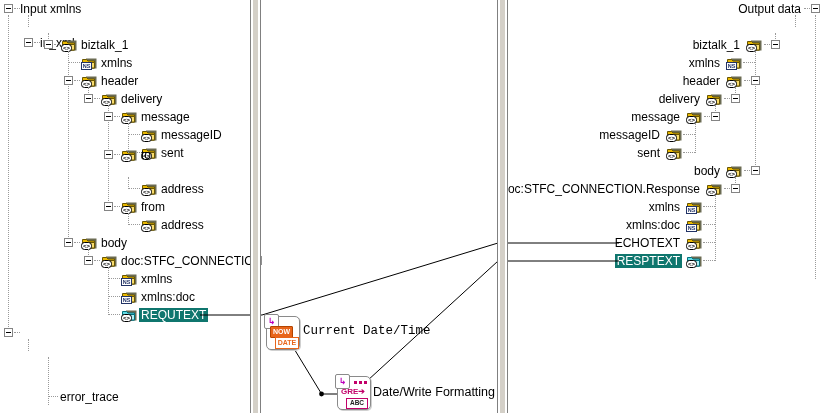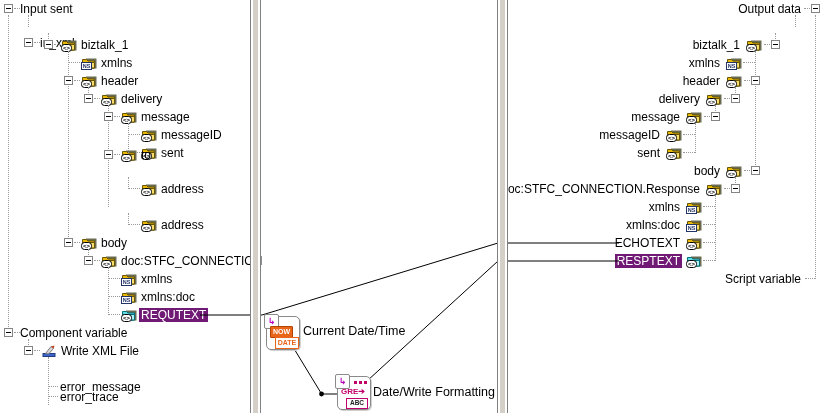--- a/index.html
+++ b/index.html
@@ -5,21 +5,21 @@
   html,body{margin:0;padding:0;background:#fff;}
   #app{position:relative;width:823px;height:413px;background:#fff;overflow:hidden;
        font-family:"Liberation Sans",sans-serif;font-size:12px;color:#000;}
   .panel{position:absolute;top:0;bottom:0;background:#fff;z-index:1;}
   .splitter{position:absolute;top:0;bottom:0;width:9px;background:#d4d0c8;
     border-left:1px solid #808080;border-right:1px solid #808080;
     box-shadow:inset 2px 0 0 #fff, inset -2px 0 0 #fff;z-index:6;}
   .treelayer{position:absolute;left:0;top:0;width:823px;height:413px;z-index:3;}
   .tree-row{position:absolute;left:0;right:0;height:16px;}
   .tlabel{position:absolute;top:1px;white-space:nowrap;line-height:14px;padding:0 2px;}
-  .tlabel.sel{background:#701a75;color:#fff;}
+  .tlabel.sel{background:#0f766e;color:#fff;}
   .r .tlabel{text-align:left;}
   .ebox{position:absolute;top:3px;width:9px;height:9px;background:#fff;border:1px solid #848484;box-sizing:border-box;z-index:2;}
   .ebox::after{content:"";position:absolute;left:1px;right:1px;top:3px;height:1px;background:#000;}
   .ticon{position:absolute;top:0;width:16px;height:16px;}
   .hstub{position:absolute;top:7px;height:0;border-top:1px dotted #9a9a9a;}
   .vline{position:absolute;width:0;border-left:1px dotted #9a9a9a;z-index:1;}
   #wires{position:absolute;left:0;top:0;z-index:4;pointer-events:none;}
   .fnblock{position:absolute;width:32px;height:32px;background:#fff;border:1px solid #8a8a8a;
     border-radius:5px;box-shadow:1px 1px 0 #d0d0d0;z-index:5;}
   .fnbadge{position:absolute;left:-3px;top:-3px;width:13px;height:13px;background:#fff;
@@ -41,21 +41,21 @@
 
 <div id="app">
   <div class="panel" style="left:0;width:250px;"></div>
   <div class="panel" style="left:261px;width:236px;"></div>
   <div class="panel" style="left:508px;width:315px;"></div>
 
   <div class="treelayer" id="left-tree">
       <div class="tree-row" style="top: 1px;">
         <div class="ebox" style="left: 4px;"></div>
         <div class="hstub" style="width: 6px; left: 14px;"></div>
-        <span class="tlabel" style="left: 18px;">Input sent</span>
+        <span class="tlabel" style="left: 18px;">Input xmlns</span>
       </div>
       <div class="tree-row" style="top: 19px; margin-top: 16px;">
         <div class="ebox" style="left: 24px;"></div>
         <div class="hstub" style="width: 6px; left: 34px;"></div>
         <span class="tlabel" style="left: 38px;">in_xml</span>
       </div>
       <div class="tree-row" style="top: 37px;">
         <div class="ebox" style="left: 44px;"></div>
         <div class="hstub" style="width: 6px; left: 54px;"></div>
         <span class="ticon" style="left: 61px;"><svg width="16" height="16" viewBox="0 0 16 16">
@@ -152,20 +152,32 @@
         <div class="hstub" style="width: 12px; left: 128px;"></div>
         <span class="ticon" style="left: 141px;"><svg width="16" height="16" viewBox="0 0 16 16">
     <rect x="5" y="3.5" width="10.5" height="10" fill="#6b6b52"></rect>
     <path d="M1.5 4.5 L5.5 4.5 L7 6 L13.5 6 L13.5 13 L1.5 13 Z" fill="#e9b800" stroke="#6a5600"></path>
     <path d="M1.5 7.5 H13.5 V13 H1.5 Z" fill="#f8dc6e" stroke="#6a5600"></path>
     <rect x="0.5" y="7.5" width="10" height="7" rx="3" fill="#fff" stroke="#000"></rect>
              <text x="5.5" y="13" font-size="6" font-weight="bold" fill="#000" text-anchor="middle" font-family="Liberation Sans,sans-serif">&lt;&gt;</text>
           </svg></span>
         <span class="tlabel" style="left: 159px;">address</span>
       </div>
+      <div class="tree-row" style="top: 199px;">
+        <div class="ebox" style="left: 104px;"></div>
+        <div class="hstub" style="width: 6px; left: 114px;"></div>
+        <span class="ticon" style="left: 121px;"><svg width="16" height="16" viewBox="0 0 16 16">
+    <rect x="5" y="3.5" width="10.5" height="10" fill="#6b6b52"></rect>
+    <path d="M1.5 4.5 L5.5 4.5 L7 6 L13.5 6 L13.5 13 L1.5 13 Z" fill="#e9b800" stroke="#6a5600"></path>
+    <path d="M1.5 7.5 H13.5 V13 H1.5 Z" fill="#f8dc6e" stroke="#6a5600"></path>
+    <rect x="0.5" y="7.5" width="10" height="7" rx="3" fill="#fff" stroke="#000"></rect>
+             <text x="5.5" y="13" font-size="6" font-weight="bold" fill="#000" text-anchor="middle" font-family="Liberation Sans,sans-serif">&lt;&gt;</text>
+          </svg></span>
+        <span class="tlabel" style="left: 139px;">from</span>
+      </div>
       <div class="tree-row" style="top: 217px;">
         <div class="hstub" style="width: 12px; left: 128px;"></div>
         <span class="ticon" style="left: 141px;"><svg width="16" height="16" viewBox="0 0 16 16">
     <rect x="5" y="3.5" width="10.5" height="10" fill="#6b6b52"></rect>
     <path d="M1.5 4.5 L5.5 4.5 L7 6 L13.5 6 L13.5 13 L1.5 13 Z" fill="#e9b800" stroke="#6a5600"></path>
     <path d="M1.5 7.5 H13.5 V13 H1.5 Z" fill="#f8dc6e" stroke="#6a5600"></path>
     <rect x="0.5" y="7.5" width="10" height="7" rx="3" fill="#fff" stroke="#000"></rect>
              <text x="5.5" y="13" font-size="6" font-weight="bold" fill="#000" text-anchor="middle" font-family="Liberation Sans,sans-serif">&lt;&gt;</text>
           </svg></span>
         <span class="tlabel" style="left: 159px;">address</span>
@@ -223,35 +235,20 @@
     <path d="M1.5 4.5 L5.5 4.5 L7 6 L13.5 6 L13.5 13 L1.5 13 Z" fill="#63dbe4" stroke="#00707c"></path>
     <path d="M1.5 7.5 H13.5 V13 H1.5 Z" fill="#aef0f4" stroke="#00707c"></path>
     <rect x="0.5" y="7.5" width="10" height="7" rx="3" fill="#fff" stroke="#000"></rect>
              <text x="5.5" y="13" font-size="6" font-weight="bold" fill="#000" text-anchor="middle" font-family="Liberation Sans,sans-serif">&lt;&gt;</text>
           </svg></span>
         <span class="tlabel sel" style="left: 139px;">REQUTEXT</span>
       </div>
       <div class="tree-row" style="top: 325px;">
         <div class="ebox" style="left: 4px;"></div>
         <div class="hstub" style="width: 6px; left: 14px;"></div>
-        <span class="tlabel" style="left: 18px;">Component variable</span>
-      </div>
-      <div class="tree-row" style="top: 343px;">
-        <div class="ebox" style="left: 24px;"></div>
-        <div class="hstub" style="width: 6px; left: 34px;"></div>
-        <span class="ticon" style="left: 41px;"><svg width="16" height="16" viewBox="0 0 16 16">
-    <rect x="2" y="10.5" width="12" height="3" fill="#3a62c8" stroke="#223c80"></rect>
-    <path d="M4.5 10.5 L10 3.5 L12.5 5.5 L7.5 11 Z" fill="#d8d8d8" stroke="#777"></path>
-    <path d="M10 3.5 L12.5 5.5 L13.6 2.4 Z" fill="#c83c1e"></path>
-          </svg></span>
-        <span class="tlabel" style="left: 59px;">Write XML File</span>
-      </div>
-      <div class="tree-row" style="top: 379px;">
-        <div class="hstub" style="width: 10px; left: 48px;"></div>
-        <span class="tlabel" style="left: 58px;">error_message</span>
       </div>
       <div class="tree-row" style="top: 389px;">
         <div class="hstub" style="width: 10px; left: 48px;"></div>
         <span class="tlabel" style="left: 58px;">error_trace</span>
       </div>
       <div class="vline" style="left: 8px; top: 15px; height: 318px;"></div>
       <div class="vline" style="left: 28px; top: 15px; height: 12px;"></div>
       <div class="vline" style="left: 48px; top: 33px; height: 12px;"></div>
       <div class="vline" style="left: 68px; top: 51px; height: 192px;"></div>
       <div class="vline" style="left: 88px; top: 87px; height: 12px;"></div>
@@ -412,24 +409,20 @@
         <div class="hstub" style="width: 12px; right: 108px;"></div>
         <span class="ticon" style="right: 121px;"><svg width="16" height="16" viewBox="0 0 16 16">
     <rect x="5" y="3.5" width="10.5" height="10" fill="#6b6b52"></rect>
     <path d="M1.5 4.5 L5.5 4.5 L7 6 L13.5 6 L13.5 13 L1.5 13 Z" fill="#63dbe4" stroke="#00707c"></path>
     <path d="M1.5 7.5 H13.5 V13 H1.5 Z" fill="#aef0f4" stroke="#00707c"></path>
     <rect x="0.5" y="7.5" width="10" height="7" rx="3" fill="#fff" stroke="#000"></rect>
              <text x="5.5" y="13" font-size="6" font-weight="bold" fill="#000" text-anchor="middle" font-family="Liberation Sans,sans-serif">&lt;&gt;</text>
           </svg></span>
         <span class="tlabel sel" style="right: 141px;">RESPTEXT</span>
       </div>
-      <div class="tree-row r" style="top: 271px;">
-        <div class="hstub" style="width: 10px; right: 8px;"></div>
-        <span class="tlabel" style="right: 20px;">Script variable</span>
-      </div>
       <div class="vline" style="left: 815px; top: 15px; height: 264px;"></div>
       <div class="vline" style="left: 795px; top: 15px; height: 12px;"></div>
       <div class="vline" style="left: 775px; top: 33px; height: 12px;"></div>
       <div class="vline" style="left: 755px; top: 51px; height: 120px;"></div>
       <div class="vline" style="left: 735px; top: 87px; height: 12px;"></div>
       <div class="vline" style="left: 715px; top: 105px; height: 12px;"></div>
       <div class="vline" style="left: 695px; top: 123px; height: 30px;"></div>
       <div class="vline" style="left: 735px; top: 177px; height: 12px;"></div>
       <div class="vline" style="left: 715px; top: 195px; height: 66px;"></div>
     </div>
@@ -443,21 +436,21 @@
       <line x1="293" y1="347" x2="321" y2="393" stroke="#000000" stroke-width="1"></line>
       <line x1="321" y1="394" x2="338" y2="394" stroke="#000000" stroke-width="1"></line>
       <circle cx="321.5" cy="394" r="2.4" fill="#000"></circle>
     </svg>
 
   <div class="fnblock" style="left:266px;top:316px;">
     <div class="fnbadge">↳</div>
     <div class="now">NOW</div>
     <div class="date">DATE</div>
   </div>
-  <div class="fnlabel" style="left:303px;top:324px;">Current Date/Time</div>
+  <div class="fnlabel" style="left:303px;top:324px;font-family:Liberation Mono, monospace;">Current Date/Time</div>
 
   <div class="fnblock" style="left:337px;top:376px;">
     <div class="fnbadge">↳</div>
     <div class="dots">
         <i></i>
         <i></i>
         <i></i>
       </div>
     <div class="gre">GRE➔</div>
     <div class="abc">ABC</div>

